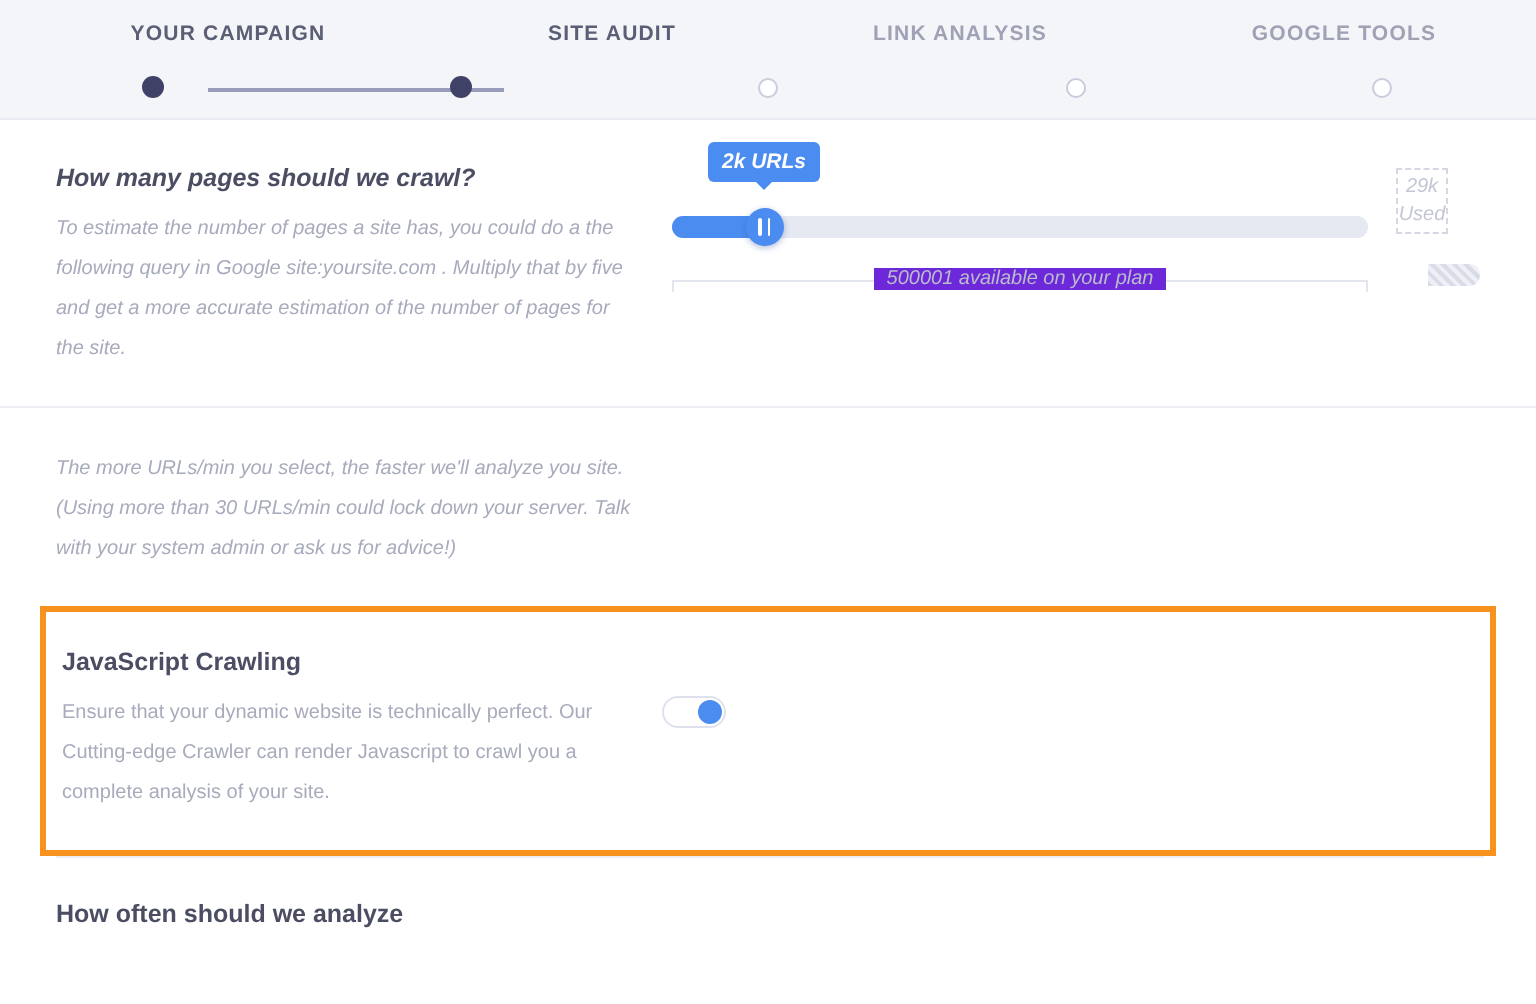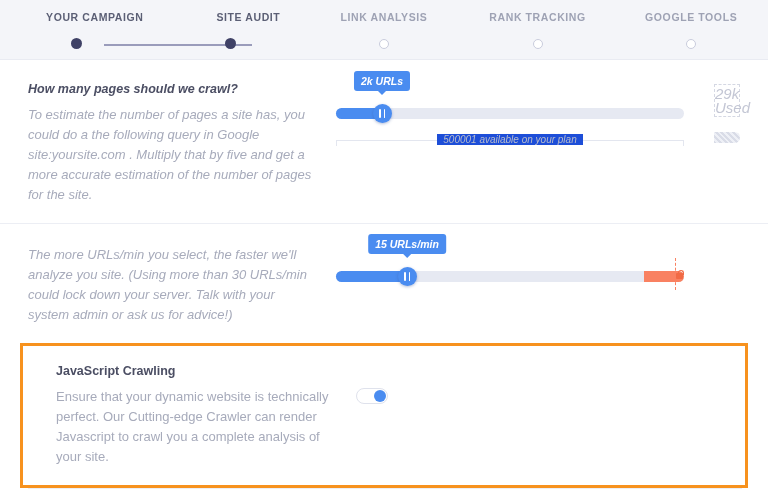--- a/index.html
+++ b/index.html
@@ -85,21 +85,21 @@
   }
   .right { flex: 1; position: relative; }
 
   .q-title {
     font-size: 12.5px;
     font-weight: bold;
     color: #4b4e63;
     margin-bottom: 9px;
   }
   .q-desc {
-    font-size: 13px;
+    font-size: 10px;
     color: #a7abbb;
     line-height: 20px;
   }
 
   
   .slider-wrap-1 { padding-top: 26px; position: relative; }
   .track {
     position: relative;
     height: 11px;
     border-radius: 6px;
@@ -149,46 +149,46 @@
     content: "";
     position: absolute;
     bottom: -4px; left: 50%;
     margin-left: -4px;
     border-left: 4px solid transparent;
     border-right: 4px solid transparent;
     border-top: 4px solid #4a8cf0;
   }
   .used-box {
     position: absolute;
-    right: 0;
+    right: 16px;
     top: 2px;
     width: 26px;
     text-align: center;
     border: 1px dashed #d5d8e3;
-    font-size: 15px;
+    font-size: 10px;
     color: #c3c6d4;
     line-height: 14px;
     padding: 2px 0 1px;
   }
   .used-hatch {
     position: absolute;
     right: 0; top: 50px;
     width: 26px; height: 11px;
     border-radius: 0 6px 6px 0;
     background: repeating-linear-gradient(45deg,#d9dce7 0 2px,#eef0f6 2px 4px);
   }
   .plan-caption {
     position: relative;
     width: 348px;
     margin-top: 15px;
     text-align: center;
     font-size: 10px;
     color: #b9bccb;
   }
-  .plan-caption span { background: #1d4ed8; padding: 0 6px; position: relative; z-index: 2;}
+  .plan-caption span { background: #6d28d9; padding: 0 6px; position: relative; z-index: 2;}
   .plan-caption::before {
     content: "";
     position: absolute;
     left: 0; right: 0; top: 50%;
     border-top: 1px solid #e3e6ef;
   }
   .plan-caption::after {
     content: "";
     position: absolute;
     left: 0; right: 0; top: 50%;
@@ -268,21 +268,21 @@
 
   
   .js-card {
     position: relative;
     margin: 0 20px;
     border: 3px solid #f7921e;
     background: #fff;
     display: flex;
     padding: 18px 8px 18px 8px;
   }
-  .js-card .left { width: 300px; padding-right: 12px; margin-left: 25px; }
+  .js-card .left { width: 300px; padding-right: 12px; }
   .toggle-row { display: flex; align-items: flex-start; padding-top: 22px; }
   .toggle {
     width: 32px; height: 16px;
     border-radius: 9px;
     background: #ffffff;
     border: 1.5px solid #dfe2ec;
     position: relative;
     flex-shrink: 0;
     margin-top: 2px;
   }
@@ -319,23 +319,20 @@
 <div class="stepper">
   <div class="step-labels">
     <div class="step-col done">
       <div class="step-label">YOUR CAMPAIGN</div>
     </div>
     <div class="step-col done">
       <div class="step-label">SITE AUDIT</div>
     </div>
     <div class="step-col">
       <div class="step-label">LINK ANALYSIS</div>
-    </div>
-    <div class="step-col">
-      <div class="step-label">RANK TRACKING</div>
     </div>
     <div class="step-col">
       <div class="step-label">GOOGLE TOOLS</div>
     </div>
   </div>
   <div class="connector"></div>
   <div class="step-dots">
     <div class="dot-col">
         <div class="dot-filled"></div>
       </div>
@@ -376,29 +373,20 @@
       </div>
     </div>
   </div>
 
   <div class="section">
     <div class="left">
       <div class="q-desc">The more URLs/min you select, the faster we'll analyze you site. (Using more than 30 URLs/min could lock down your server. Talk with your system admin or ask us for advice!)</div>
     </div>
     <div class="right">
       <div class="slider-wrap-2">
-        <div class="track2">
-          <div class="track2-fill"></div>
-          <div class="track2-danger">
-            <div class="lock-icon"></div>
-          </div>
-          <div class="danger-divider"></div>
-          <div class="handle" style="left:71px;"></div>
-          <div class="bubble" style="left:71px;">15 URLs/min</div>
-        </div>
       </div>
     </div>
   </div>
 
   <div class="js-card">
     <div class="left">
       <div class="q-title">JavaScript Crawling</div>
       <div class="q-desc">Ensure that your dynamic website is technically perfect. Our Cutting-edge Crawler can render Javascript to crawl you a complete analysis of your site.</div>
     </div>
     <div class="right">

